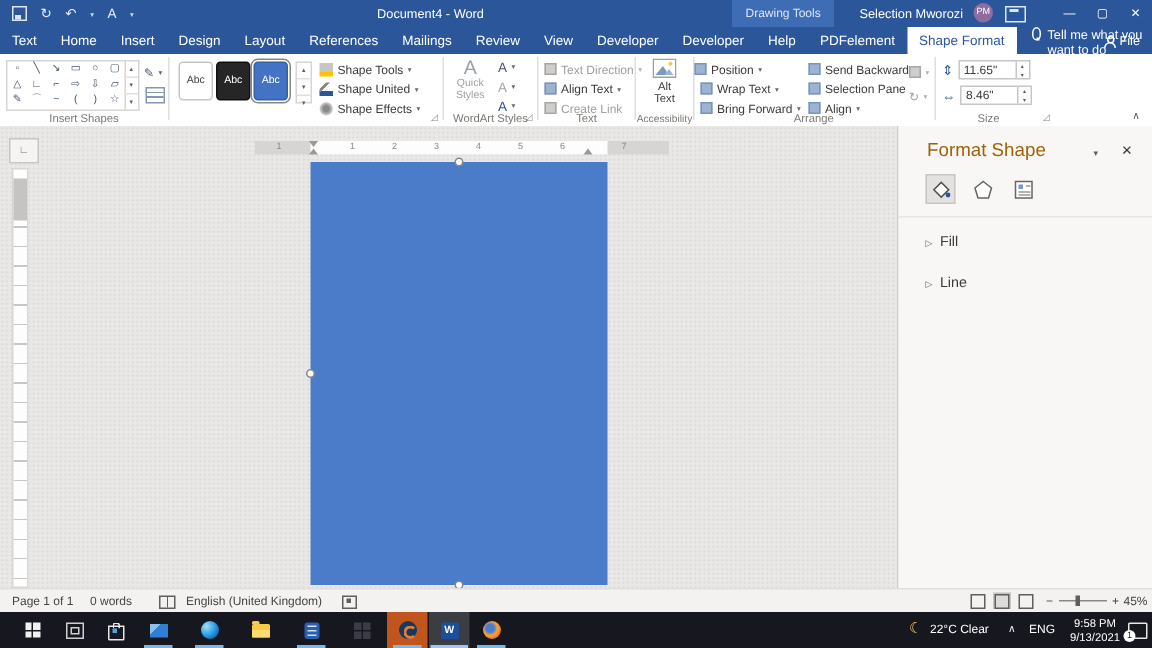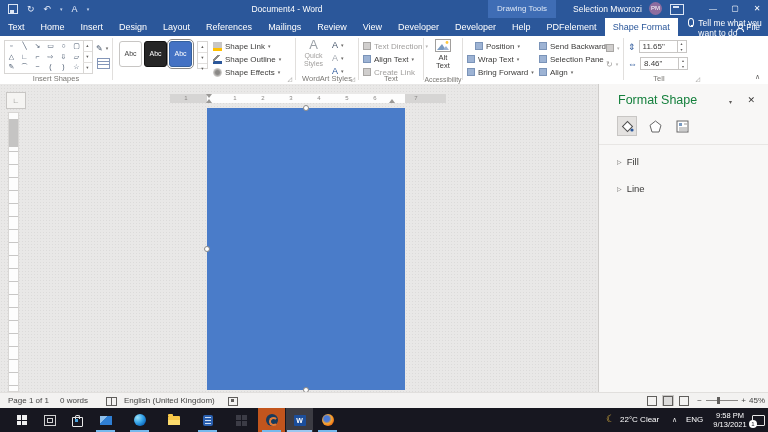--- a/index.html
+++ b/index.html
@@ -101,21 +101,21 @@
   .ind-down{border-top:4px solid #9a9896;top:0}
   .ind-up{border-bottom:4px solid #9a9896;bottom:0}
 
   .page-shape{position:absolute;left:207px;top:24px;width:198px;height:282px;background:#4a7cc9}
   .handle{position:absolute;width:6px;height:6px;border-radius:50%;background:#fff;border:1px solid #8a8886;box-sizing:border-box}
 
   .paneldiv{position:absolute;left:598px;top:0;height:308px;border-left:1px solid #cfcdcb}
 
   
   #panel{position:absolute;left:599px;top:84px;width:169px;height:308px;background:#f8f7f6}
-  .ptitle{position:absolute;left:19px;top:9px;font-size:12.5px;color:#15803d}
+  .ptitle{position:absolute;left:19px;top:9px;font-size:12.5px;color:#a16207}
   .pcaret{position:absolute;right:36px;top:14px;font-size:6px;color:#605e5c}
   .pclose{position:absolute;right:13px;top:11px;font-size:9px;color:#3b3a39}
   .ptabs{position:absolute;left:18px;top:32px;display:flex;gap:9px;align-items:center}
   .ptab{width:18px;height:18px;display:flex;align-items:center;justify-content:center}
   .ptab.sel{background:#e4e2e0;border:1px solid #c8c6c4}
   .psect{position:absolute;left:18px;display:flex;align-items:center;gap:5px;font-size:9.5px;color:#3b3a39}
   .psect .tri{font-size:6px;color:#605e5c}
 
   
   #statusbar{position:absolute;left:0;top:392px;width:768px;height:16px;background:#f3f2f1;border-top:1px solid #e1dfdd;box-sizing:border-box;font-size:8px;color:#444}
@@ -247,26 +247,26 @@
     <div class="thumb t1" style="left:6px">Abc</div>
     <div class="thumb t2" style="left:31px">Abc</div>
     <div class="thumb t3" style="left:56px">Abc</div>
     <div class="galscroll" style="left:84px;top:5px;height:26px;border-left:1px solid #d8d6d4">
       <span>▴</span>
       <span>▾</span>
       <span>▾</span>
     </div>
     <div class="rbtn" style="position:absolute;left:100px;top:4px">
       <span class="ic-bucket"></span>
-      <span>Shape Link</span>
+      <span>Shape Tools</span>
       <span class="caret">▾</span>
     </div>
     <div class="rbtn" style="position:absolute;left:100px;top:17px">
       <span class="ic-pen"></span>
-      <span>Shape Outline</span>
+      <span>Shape United</span>
       <span class="caret">▾</span>
     </div>
     <div class="rbtn" style="position:absolute;left:100px;top:30px">
       <span class="ic-glow"></span>
       <span>Shape Effects</span>
       <span class="caret">▾</span>
     </div>
     <span class="launcher" style="right:3px;bottom:2px">◿</span>
   </div>
   <div class="vsep" style="left:295px"></div>
@@ -324,21 +324,21 @@
         <circle cx="12" cy="3.5" r="1.4" fill="#ffc83d"></circle>
       </svg>
       <span class="l">Alt</span>
       <span class="l">Text</span>
     </div>
     <div class="glabel" style="font-size:6.8px">Accessibility</div>
   </div>
   <div class="vsep" style="left:462px"></div>
 
   <div class="rgroup" style="left:463px;width:159px">
-    <div class="rbtn" style="position:absolute;left:12px;top:4px">
+    <div class="rbtn" style="position:absolute;left:0;top:4px">
       <span class="mini-ic"></span>
       <span>Position</span>
       <span class="caret">▾</span>
     </div>
     <div class="rbtn" style="position:absolute;left:4px;top:17px">
       <span class="mini-ic"></span>
       <span>Wrap Text</span>
       <span class="caret">▾</span>
     </div>
     <div class="rbtn" style="position:absolute;left:4px;top:30px">
@@ -361,20 +361,21 @@
       <span class="caret">▾</span>
     </div>
     <div class="rbtn dis" style="position:absolute;left:143px;top:6px">
       <span class="mini-ic gray"></span>
       <span class="caret">▾</span>
     </div>
     <div class="rbtn dis" style="position:absolute;left:143px;top:22px">
       <span style="font-size:8px;color:#a19f9d">↻</span>
       <span class="caret">▾</span>
     </div>
+    <div class="glabel">Arrange</div>
   </div>
   <div class="vsep" style="left:623px"></div>
 
   <div class="rgroup" style="left:624px;width:90px">
     <div class="spinrow" style="top:4px">
       <span class="spinic">⇕</span>
       <div class="spinbox">
         <span class="val">11.65"</span>
         <div class="steppers">
           <span>▴</span>
@@ -386,21 +387,21 @@
       <span class="spinic">⇔</span>
       <div class="spinbox">
         <span class="val">8.46"</span>
         <div class="steppers">
           <span>▴</span>
           <span>▾</span>
         </div>
       </div>
     </div>
     <span class="launcher" style="right:14px;bottom:2px">◿</span>
-    <div class="glabel" style="width:70px">Tell</div>
+    <div class="glabel" style="width:70px">Size</div>
   </div>
 
   <span class="collapse">∧</span>
 </div>
 
 <div id="docarea">
   <div class="tabsel">∟</div>
 
   <div class="hruler">
     <span class="rnum" style="left:16px">1</span>

